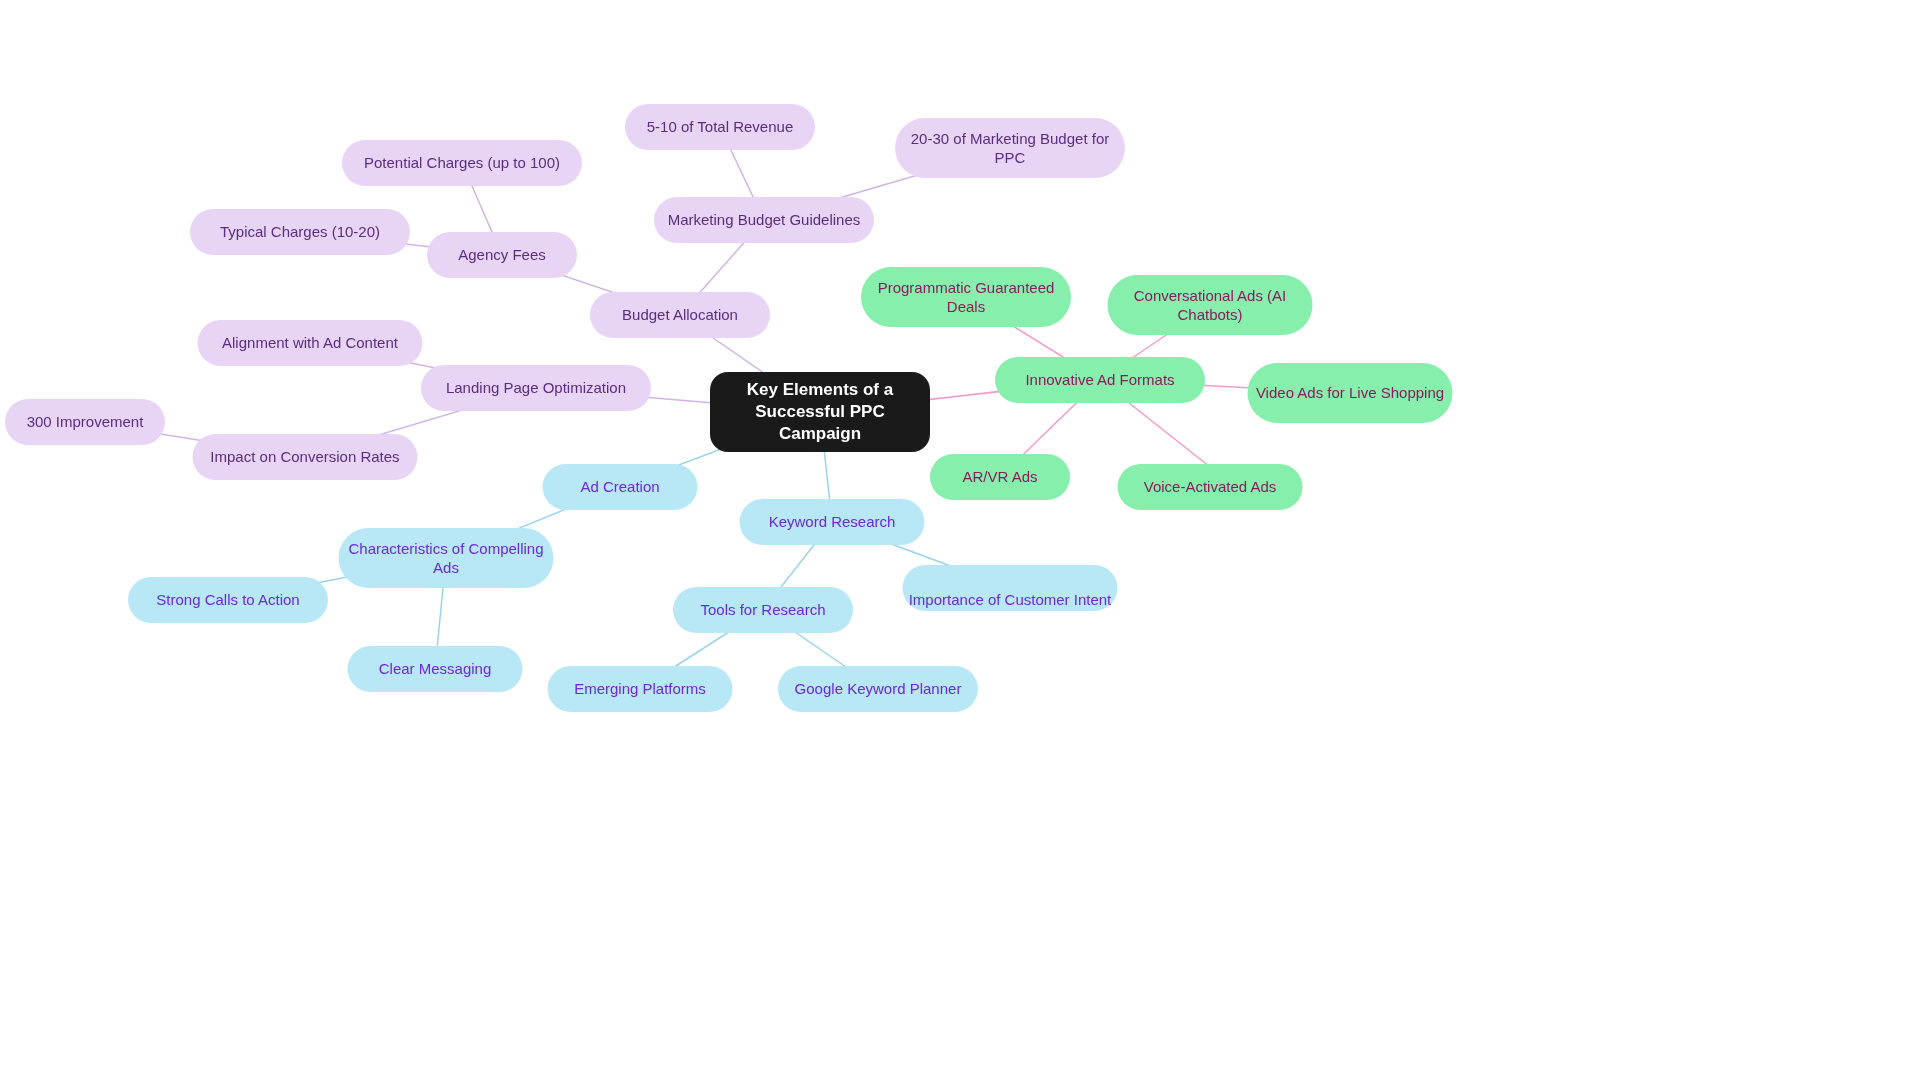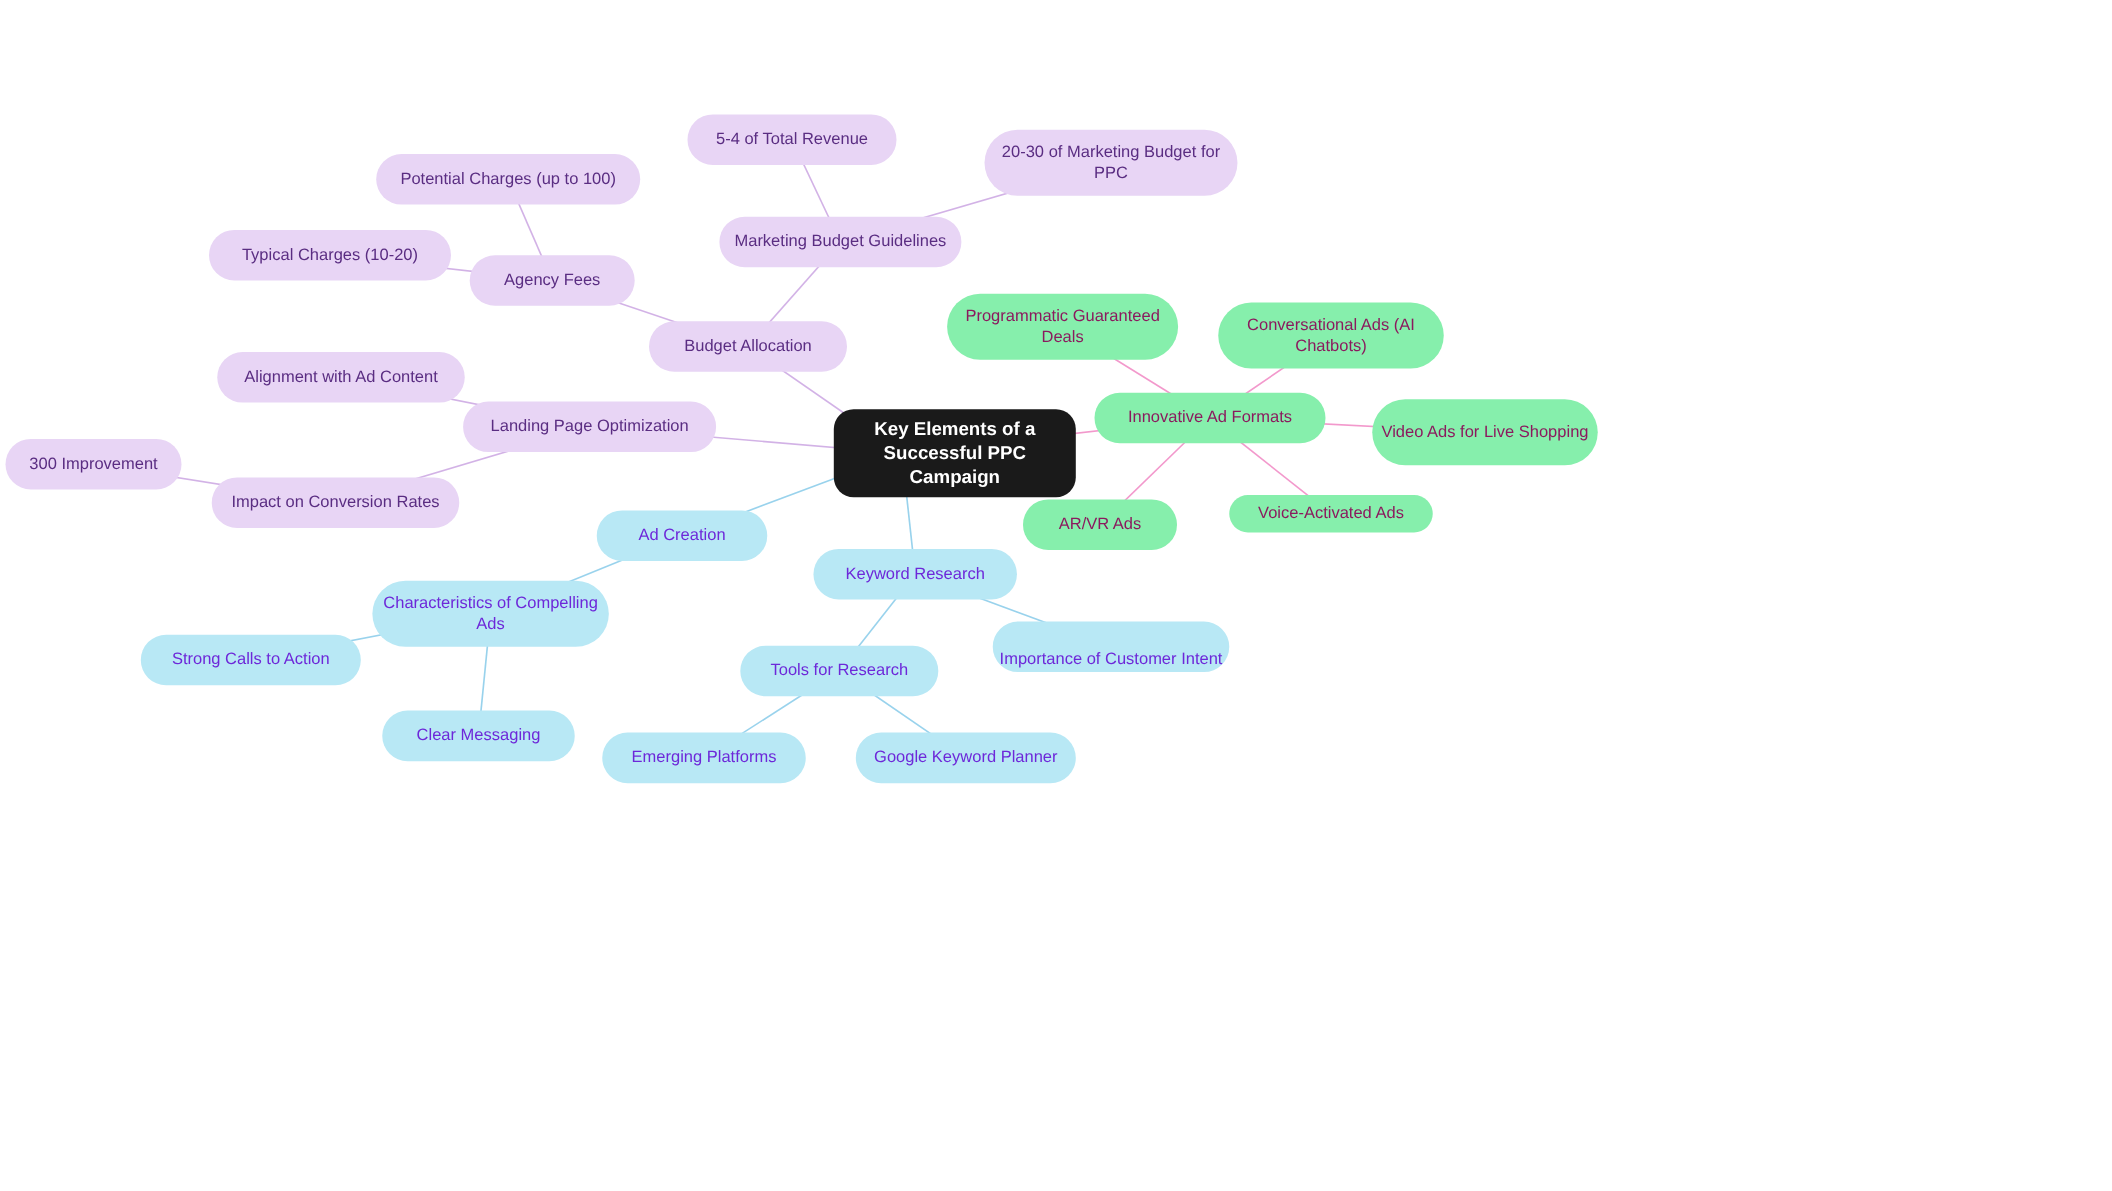--- a/index.html
+++ b/index.html
@@ -39,21 +39,20 @@
     }
     
     .node-center {
       background: #1a1a1a;
       color: #ffffff;
       font-size: 17px;
       font-weight: 600;
       width: 220px;
       height: 80px;
       border-radius: 18px;
-      margin-left: 48px;
     }
     
     .node-purple {
       background: #e8d5f5;
       color: #5a2d82;
       border: none;
       font-size: 15px;
     }
     
     .node-pink {
@@ -115,21 +114,21 @@
       <div class="node node-purple" style="left: 462px; top: 163px; width: 240px; height: 46px;">
         <span>Potential Charges (up to 100)</span>
       </div>
       <div class="node node-purple" style="left: 300px; top: 232px; width: 220px; height: 46px;">
         <span>Typical Charges (10-20)</span>
       </div>
       <div class="node node-purple" style="left: 764px; top: 220px; width: 220px; height: 46px;">
         <span>Marketing Budget Guidelines</span>
       </div>
       <div class="node node-purple" style="left: 720px; top: 127px; width: 190px; height: 46px;">
-        <span>5-4 of Total Revenue</span>
+        <span>5-10 of Total Revenue</span>
       </div>
       <div class="node node-purple" style="left: 1010px; top: 148px; width: 230px; height: 60px;">
         <span>20-30 of Marketing Budget for PPC</span>
       </div>
       <div class="node node-purple" style="left: 536px; top: 388px; width: 230px; height: 46px;">
         <span>Landing Page Optimization</span>
       </div>
       <div class="node node-purple" style="left: 310px; top: 343px; width: 225px; height: 46px;">
         <span>Alignment with Ad Content</span>
       </div>
@@ -147,21 +146,21 @@
       </div>
       <div class="node node-pink" style="left: 1210px; top: 305px; width: 205px; height: 60px;">
         <span>Conversational Ads (AI Chatbots)</span>
       </div>
       <div class="node node-pink" style="left: 1350px; top: 393px; width: 205px; height: 60px;">
         <span>Video Ads for Live Shopping</span>
       </div>
       <div class="node node-pink" style="left: 1000px; top: 477px; width: 140px; height: 46px;">
         <span>AR/VR Ads</span>
       </div>
-      <div class="node node-pink" style="left: 1210px; top: 467px; width: 185px; height: 34px;">
+      <div class="node node-pink" style="left: 1210px; top: 487px; width: 185px; height: 46px;">
         <span>Voice-Activated Ads</span>
       </div>
       <div class="node node-blue" style="left: 620px; top: 487px; width: 155px; height: 46px;">
         <span>Ad Creation</span>
       </div>
       <div class="node node-blue" style="left: 446px; top: 558px; width: 215px; height: 60px;">
         <span>Characteristics of Compelling Ads</span>
       </div>
       <div class="node node-blue" style="left: 228px; top: 600px; width: 200px; height: 46px;">
         <span>Strong Calls to Action</span>

